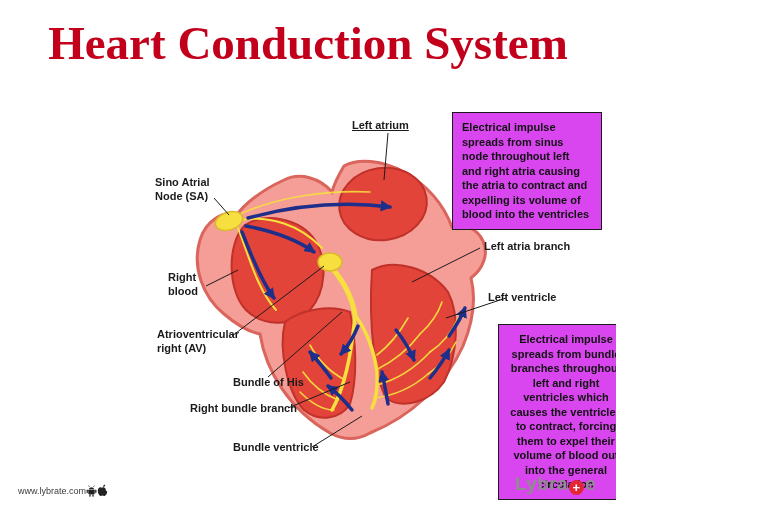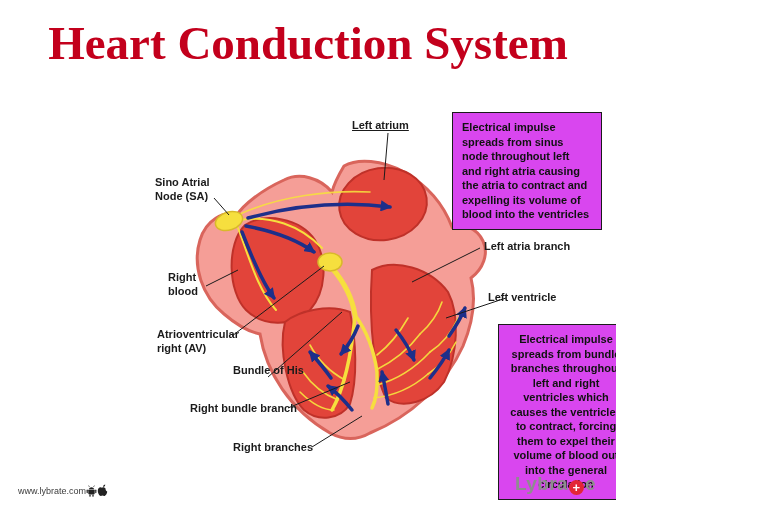--- a/index.html
+++ b/index.html
@@ -122,23 +122,23 @@
       <line x1="312" y1="447" x2="362" y2="416"></line>
       <line x1="480" y1="248" x2="412" y2="282"></line>
       <line x1="506" y1="298" x2="446" y2="318"></line>
     </g>
   </svg>
 
   <div class="label" style="left:352px;top:119px;text-decoration:underline;">Left atrium</div>
   <div class="label" style="left:155px;top:176px;width:64px;">Sino Atrial Node (SA)</div>
   <div class="label" style="left:168px;top:271px;width:44px;">Right blood</div>
   <div class="label" style="left:157px;top:328px;width:96px;">Atrioventricular right (AV)</div>
-  <div class="label" style="left:199px;top:364px;padding-left:34px;">Bundle of His</div>
+  <div class="label" style="left:199px;top:376px;padding-left:34px;">Bundle of His</div>
   <div class="label" style="left:190px;top:402px;">Right bundle branch</div>
-  <div class="label" style="left:233px;top:441px;">Right branches</div>
+  <div class="label" style="left:233px;top:441px;">Bundle ventricle</div>
   <div class="label" style="left:484px;top:240px;">Left atria branch</div>
   <div class="label" style="left:488px;top:291px;">Left ventricle</div>
 
   <div class="callout callout-atria">Electrical impulse spreads from sinus node throughout left and right atria causing the atria to contract and expelling its volume of blood into the ventricles</div>
   <div class="callout callout-ventricles">Electrical impulse spreads from bundle branches throughout left and right ventricles which causes the ventricles to contract, forcing them to expel their volume of blood out into the general circulation</div>
 
   <div class="footer-site">
     <span>www.lybrate.com</span>
     <svg width="11" height="12" viewBox="0 0 11 12">
       <path d="M2.6 0.6 L3.4 1.8 M8.4 0.6 L7.6 1.8" stroke="#222" stroke-width="0.8"></path>

